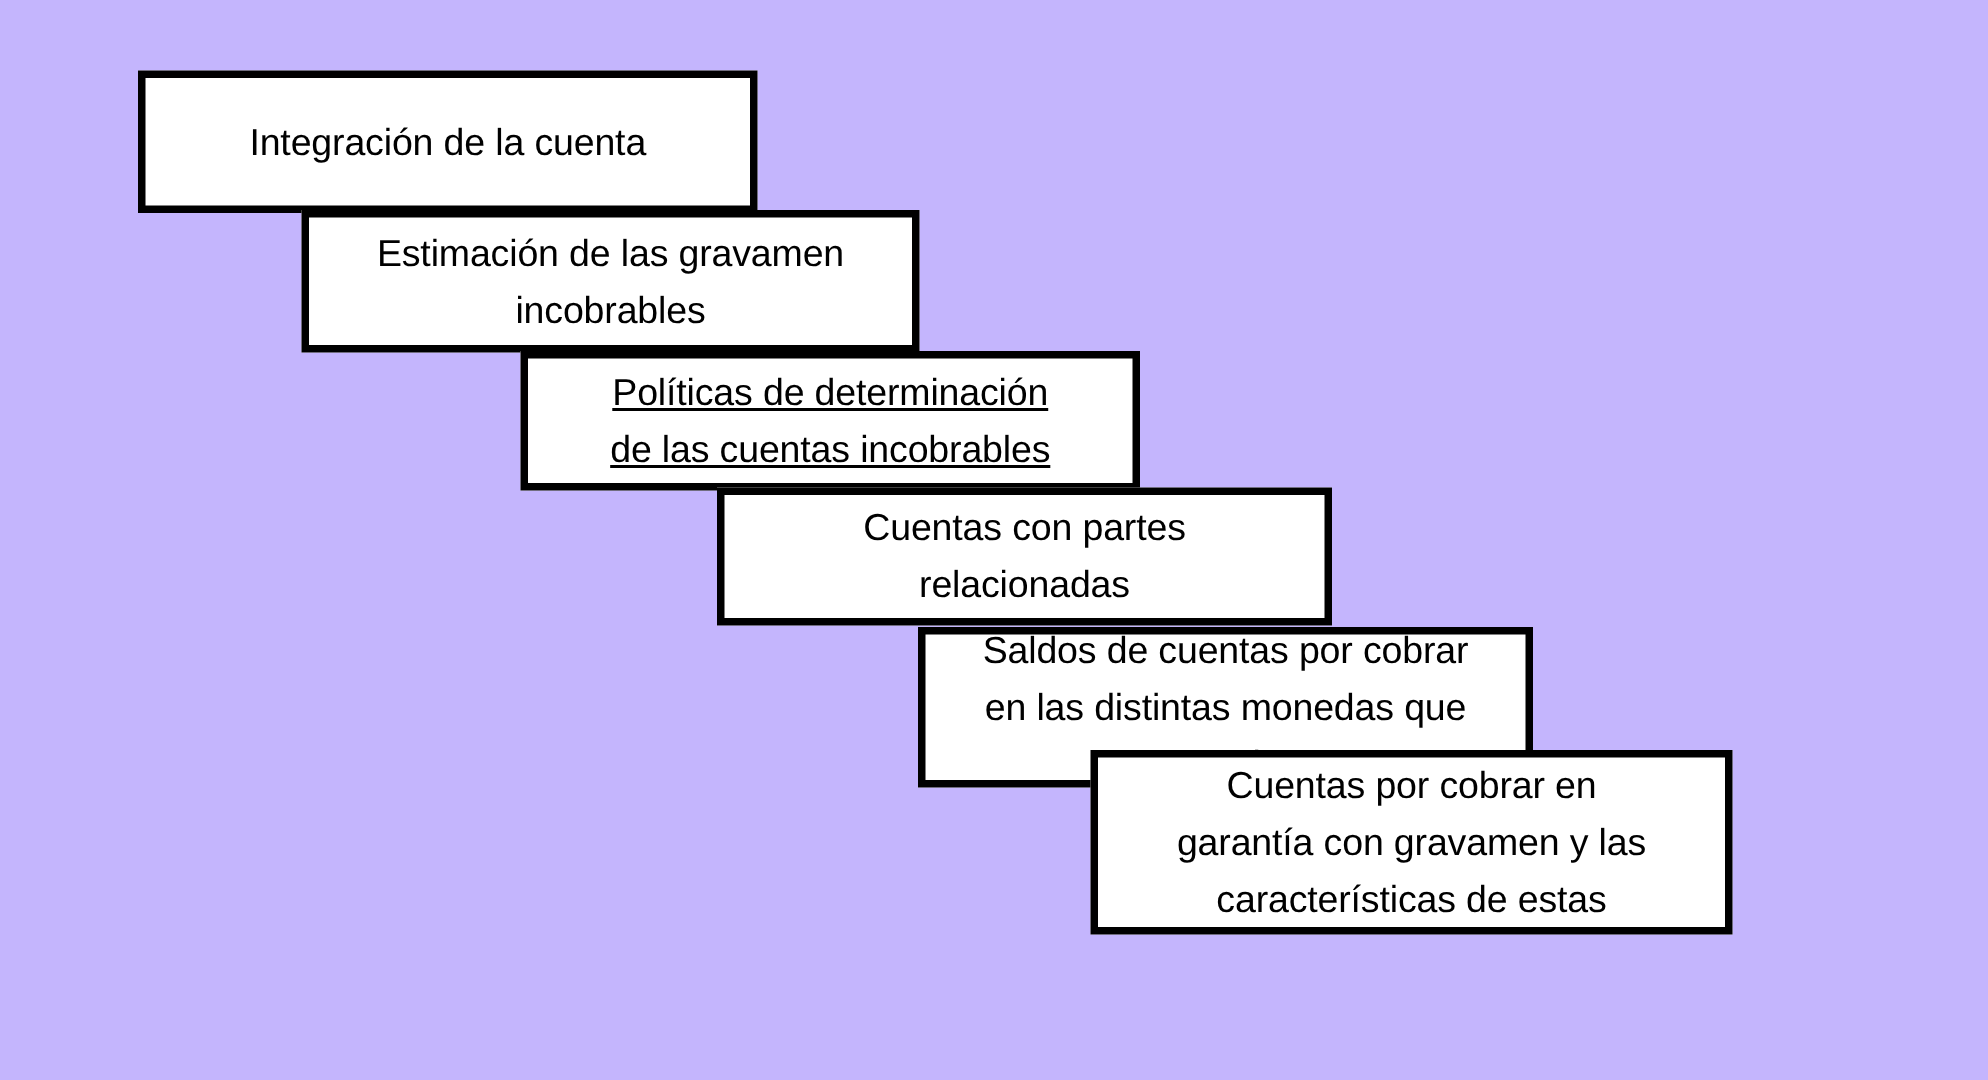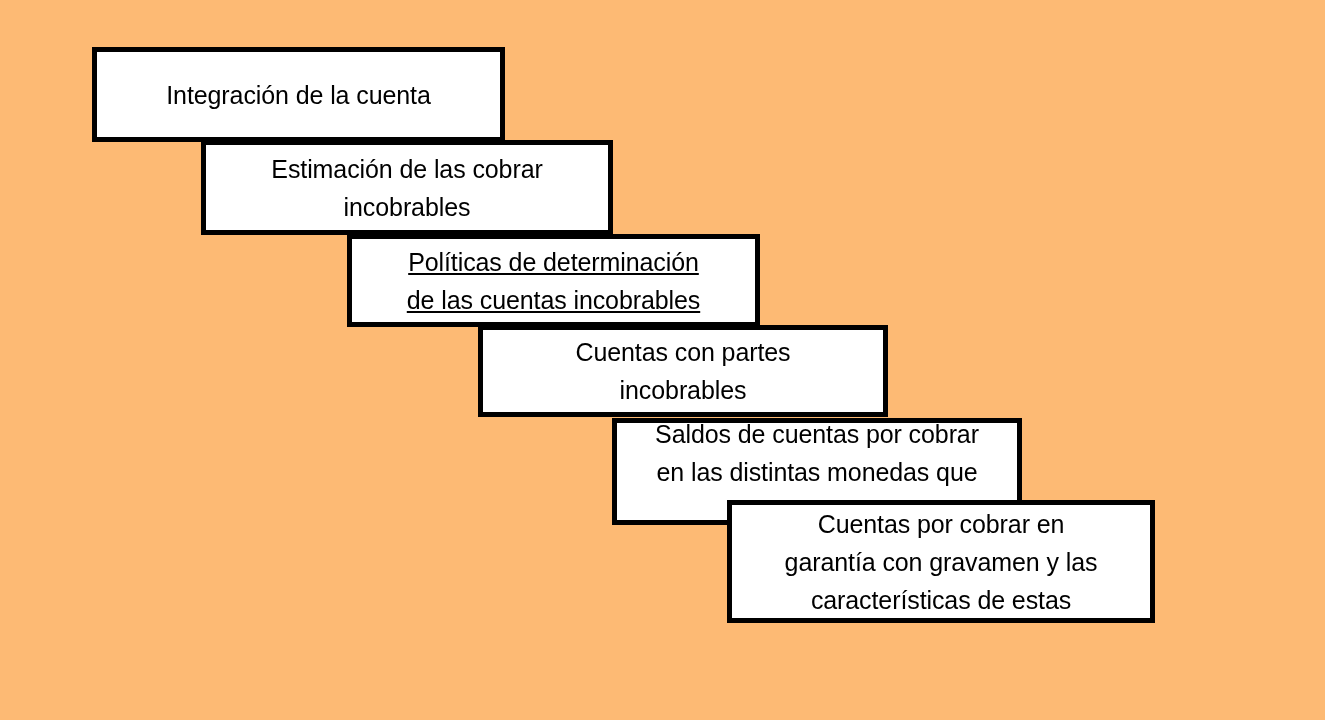--- a/index.html
+++ b/index.html
@@ -8,21 +8,21 @@
     padding: 0;
     background: #ffffff;
   }
   body {
     font-family: "Liberation Sans", sans-serif;
   }
   #canvas {
     position: relative;
     width: 1325px;
     height: 720px;
-    background: #fdba74;
+    background: #c4b5fd;
     overflow: hidden;
   }
   .step-box {
     position: absolute;
     box-sizing: border-box;
     background: #ffffff;
     border: 5px solid #000000;
     display: flex;
     align-items: center;
     justify-content: center;
@@ -54,32 +54,32 @@
 </head>
 <body>
 
 <div id="canvas">
 
   <div class="step-box" id="box-1">
     <div class="step-text">Integración de la cuenta</div>
   </div>
 
   <div class="step-box" id="box-2">
-    <div class="step-text">Estimación de las cobrar
+    <div class="step-text">Estimación de las gravamen
 incobrables</div>
   </div>
 
   <div class="step-box" id="box-3">
     <div class="step-text">Políticas de determinación
 de las cuentas incobrables</div>
   </div>
 
   <div class="step-box" id="box-4">
     <div class="step-text">Cuentas con partes
-incobrables</div>
+relacionadas</div>
   </div>
 
   <div class="step-box" id="box-5">
     <div class="step-text">Saldos de cuentas por cobrar
 en las distintas monedas que
 maneje.</div>
   </div>
 
   <div class="step-box" id="box-6">
     <div class="step-text">Cuentas por cobrar en

